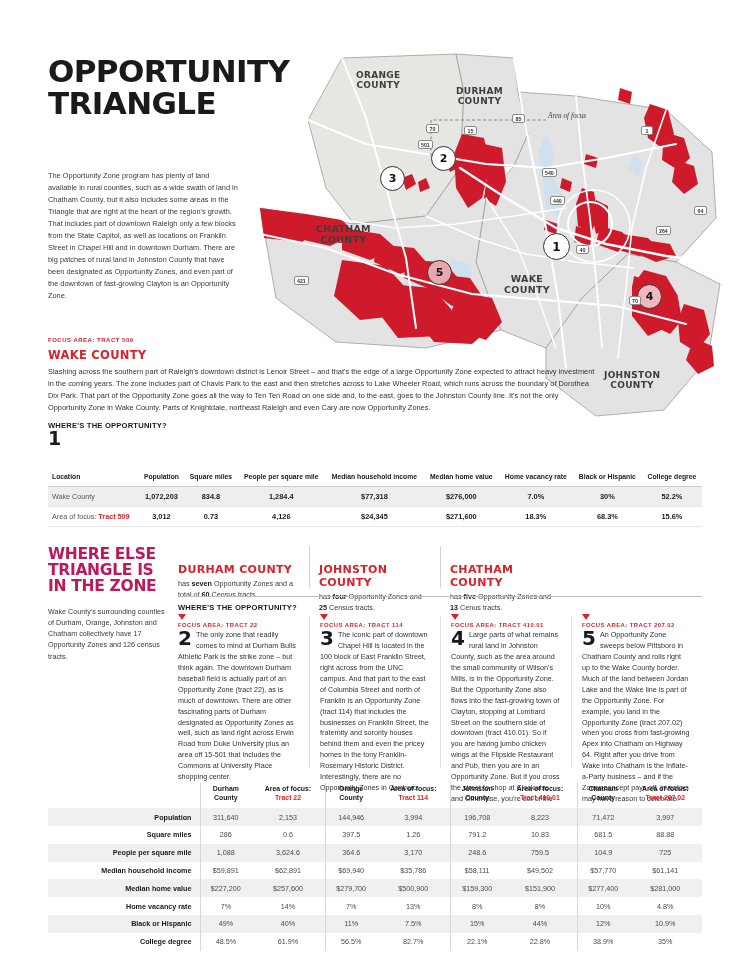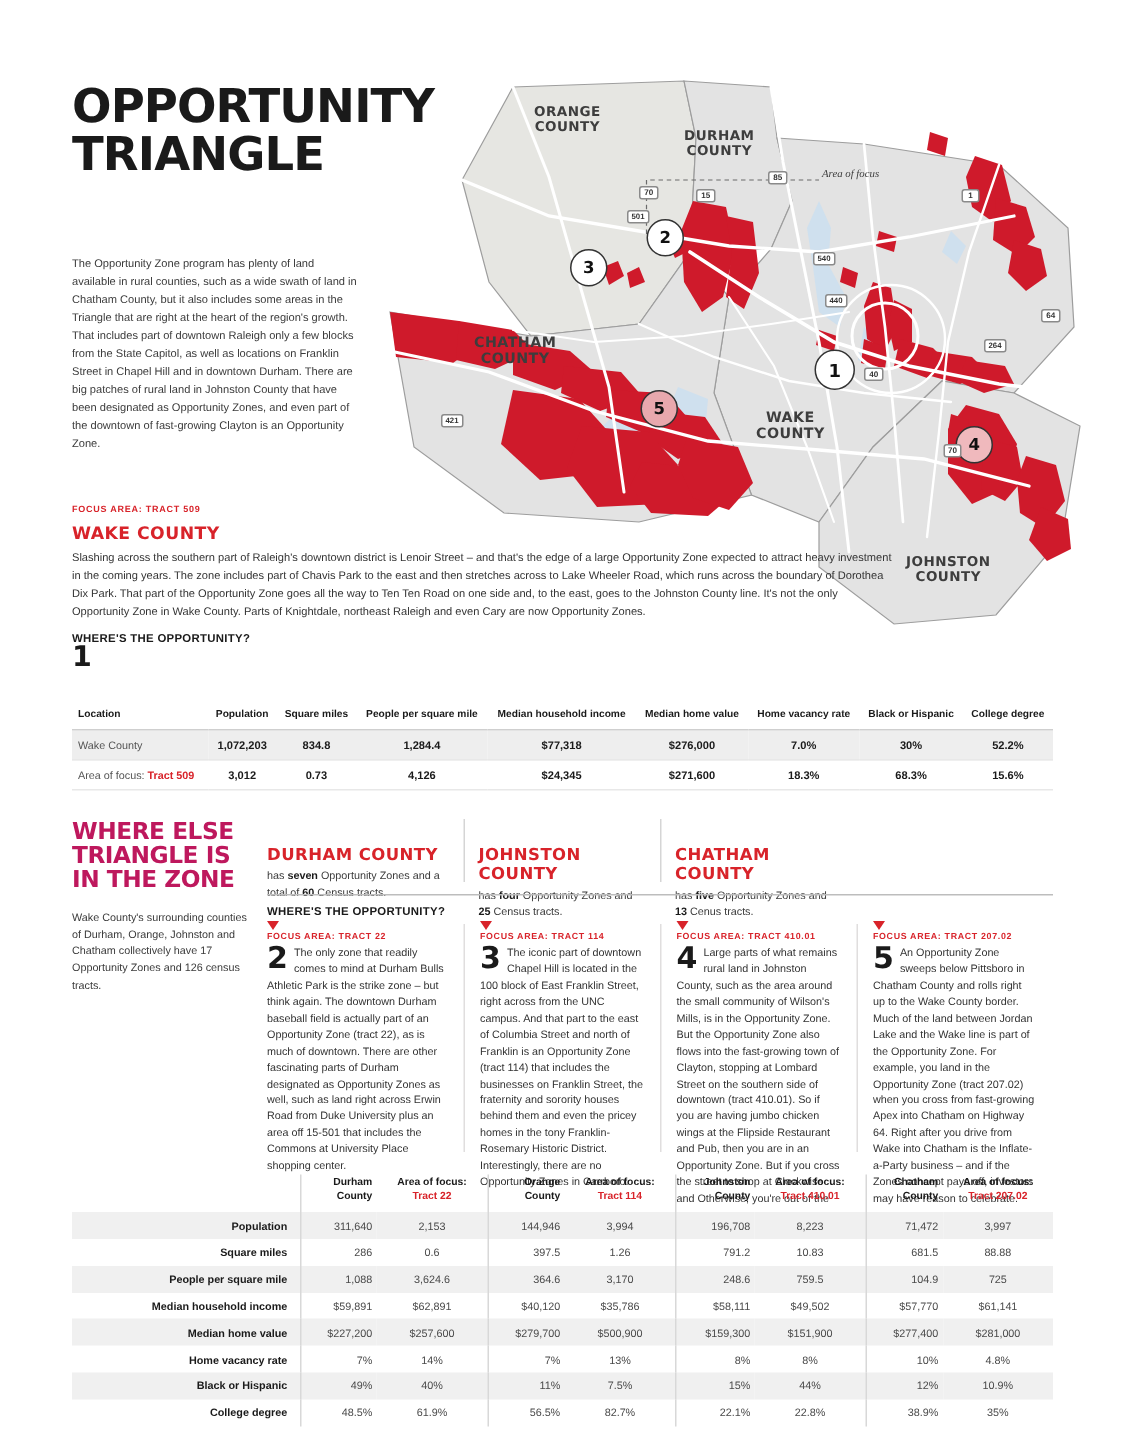--- a/index.html
+++ b/index.html
@@ -158,21 +158,21 @@
   }
   .table-bot thead th.red { color:#d8232a; }
   .table-bot tbody th {
     text-align:right; font-weight:bold; font-size:7.2px; color:#1a1a1a;
     padding:4.4px 8px 4.4px 3px; white-space:nowrap;
   }
   .table-bot tbody td {
     text-align:center; font-size:7.2px; color:#4a4a4a; padding:4.4px 3px;
   }
   .table-bot tbody tr.alt th, .table-bot tbody tr.alt td { background:#f0f0f0; }
-  .table-bot .sep { border-left:1px solid #d8d8d8;text-align:right; }
+  .table-bot .sep { border-left:1px solid #d8d8d8; }
 </style>
 </head>
 <body>
 
 <div class="page">
 
   <div class="headline">
     <span>Opportunity</span>
     <span>Triangle</span>
   </div>
@@ -443,21 +443,21 @@
           <td>3,170</td>
           <td class="sep">248.6</td>
           <td>759.5</td>
           <td class="sep">104.9</td>
           <td>725</td>
         </tr>
       <tr>
           <th>Median household income</th>
           <td class="sep">$59,891</td>
           <td>$62,891</td>
-          <td class="sep">$40,120</td>
+          <td class="sep">$69,940</td>
           <td>$35,786</td>
           <td class="sep">$58,111</td>
           <td>$49,502</td>
           <td class="sep">$57,770</td>
           <td>$61,141</td>
         </tr>
       <tr class="alt">
           <th>Median home value</th>
           <td class="sep">$227,200</td>
           <td>$257,600</td>

